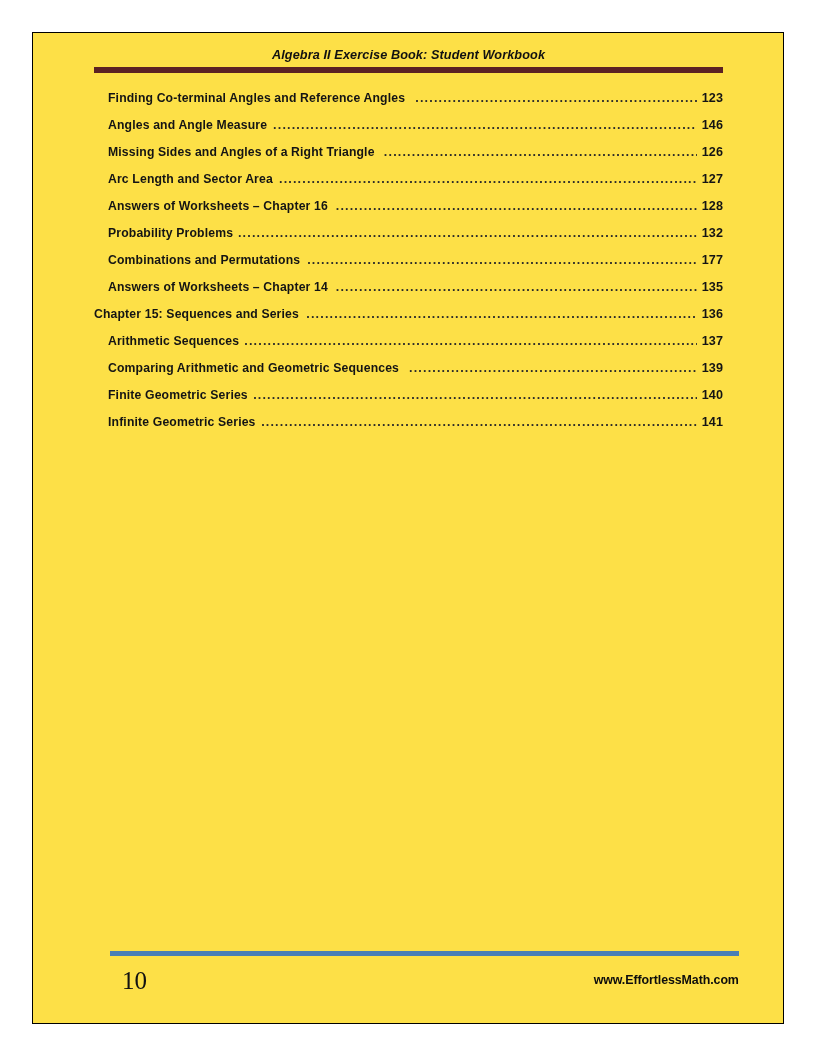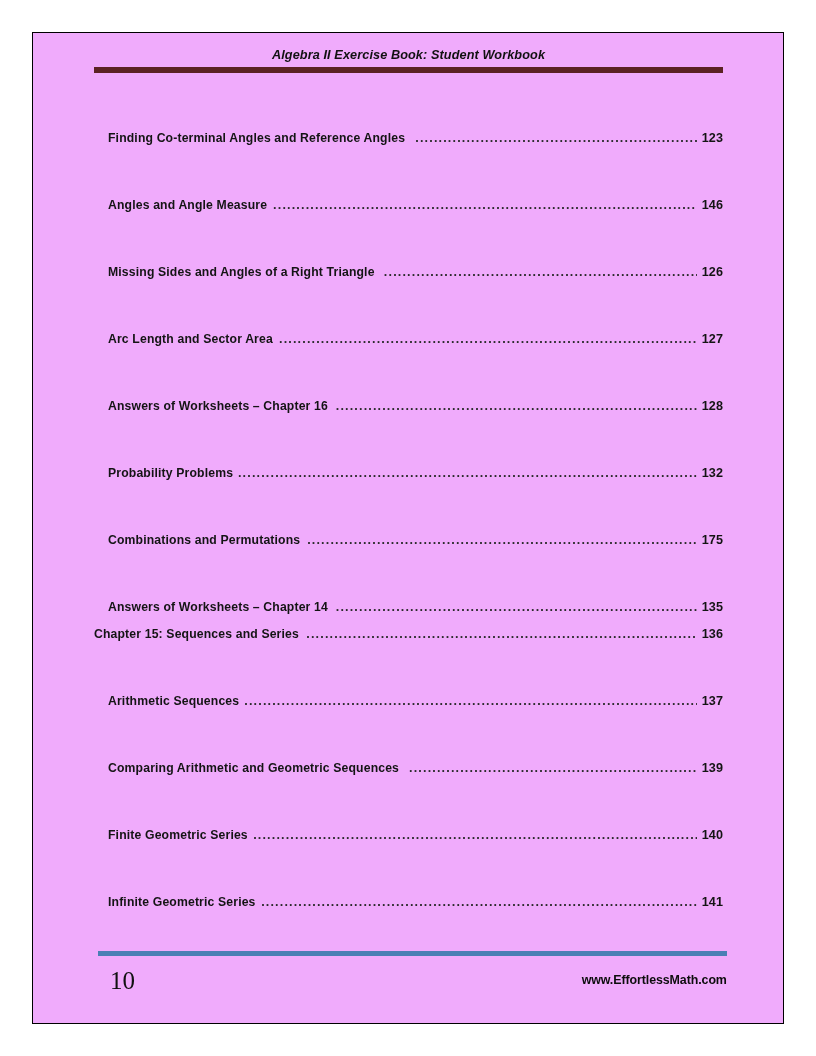--- a/index.html
+++ b/index.html
@@ -17,21 +17,21 @@
 
   
   #page-sheet {
     position: absolute;
     left: 32px;
     top: 32px;
     width: 752px;
     height: 992px;
     box-sizing: border-box;
     border: 1.5px solid #000000;
-    background: #f0abfc;
+    background: #fde047;
   }
 
   
   .content-col {
     position: absolute;
     left: 61px;   
     top: 0;
     width: 629px; 
   }
 
@@ -73,21 +73,20 @@
     height: 27px;
     font-size: 12.6px;
     font-weight: bold;
     color: #141414;
     font-family: "Liberation Sans Narrow", "Liberation Sans", sans-serif;
     white-space: nowrap;
     overflow: hidden;
   }
   .toc-row.level-sub {
     padding-left: 14px;
-    margin-top: 40px;
   }
   .toc-title {
     flex: 0 0 auto;
     letter-spacing: 0.15px;
     transform: scaleX(0.97);
     transform-origin: left center;
   }
   .toc-leader {
     flex: 1 1 auto;
     overflow: hidden;
@@ -106,21 +105,21 @@
   .toc-page {
     flex: 0 0 auto;
     text-align: right;
     min-width: 26px;
     letter-spacing: 0.1px;
   }
 
   
   #page-footer {
     position: absolute;
-    left: 4px;
+    left: 16px;
     bottom: 26px;
     width: 100%;
   }
   .footer-rule {
     height: 5px;
     width: 100%;
     background: #4A7FB5;
   }
   .footer-body {
     margin-top: 7px;
@@ -186,21 +185,21 @@
           <span class="toc-page">128</span>
         </div>
         <div class="toc-row level-sub">
           <span class="toc-title">Probability Problems</span>
           <span class="toc-leader"></span>
           <span class="toc-page">132</span>
         </div>
         <div class="toc-row level-sub">
           <span class="toc-title">Combinations and Permutations</span>
           <span class="toc-leader"></span>
-          <span class="toc-page">175</span>
+          <span class="toc-page">177</span>
         </div>
         <div class="toc-row level-sub">
           <span class="toc-title">Answers of Worksheets – Chapter 14</span>
           <span class="toc-leader"></span>
           <span class="toc-page">135</span>
         </div>
         <div class="toc-row level-chapter">
           <span class="toc-title">Chapter 15: Sequences and Series</span>
           <span class="toc-leader"></span>
           <span class="toc-page">136</span>

